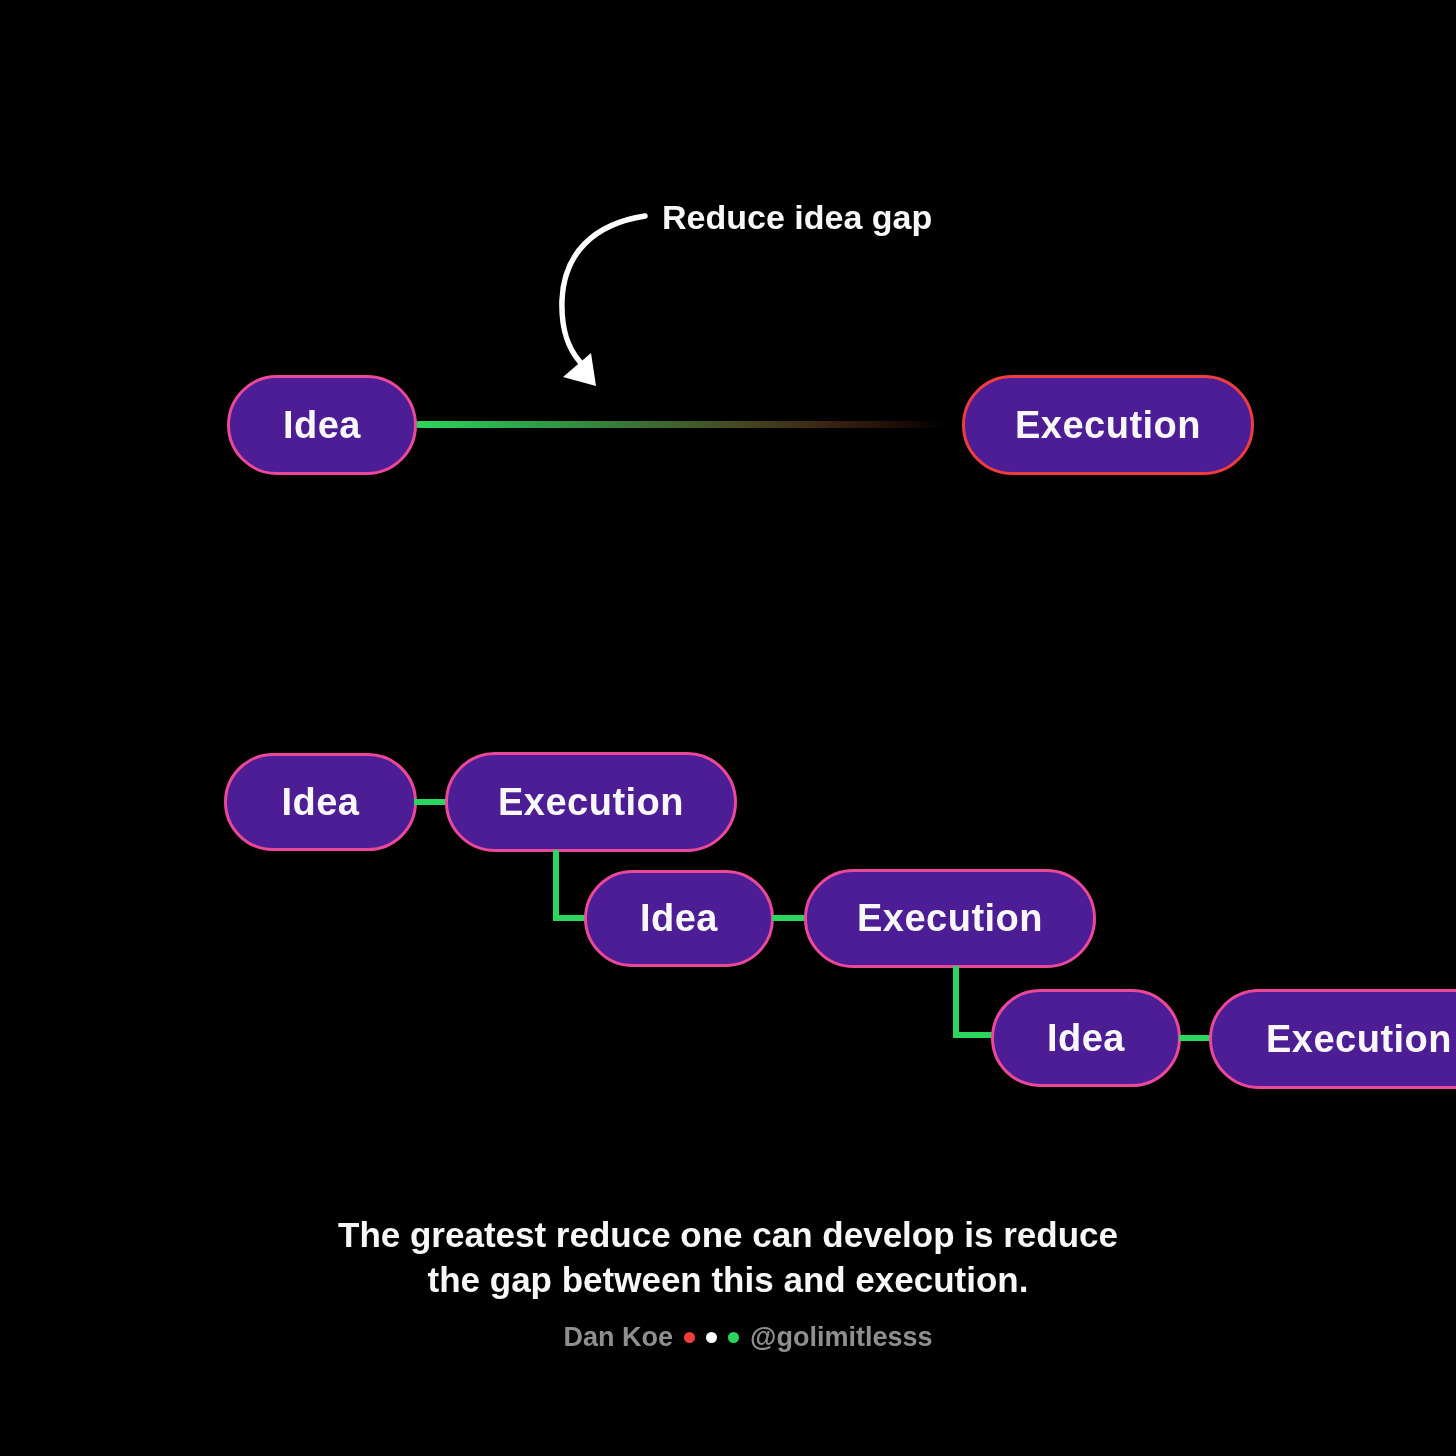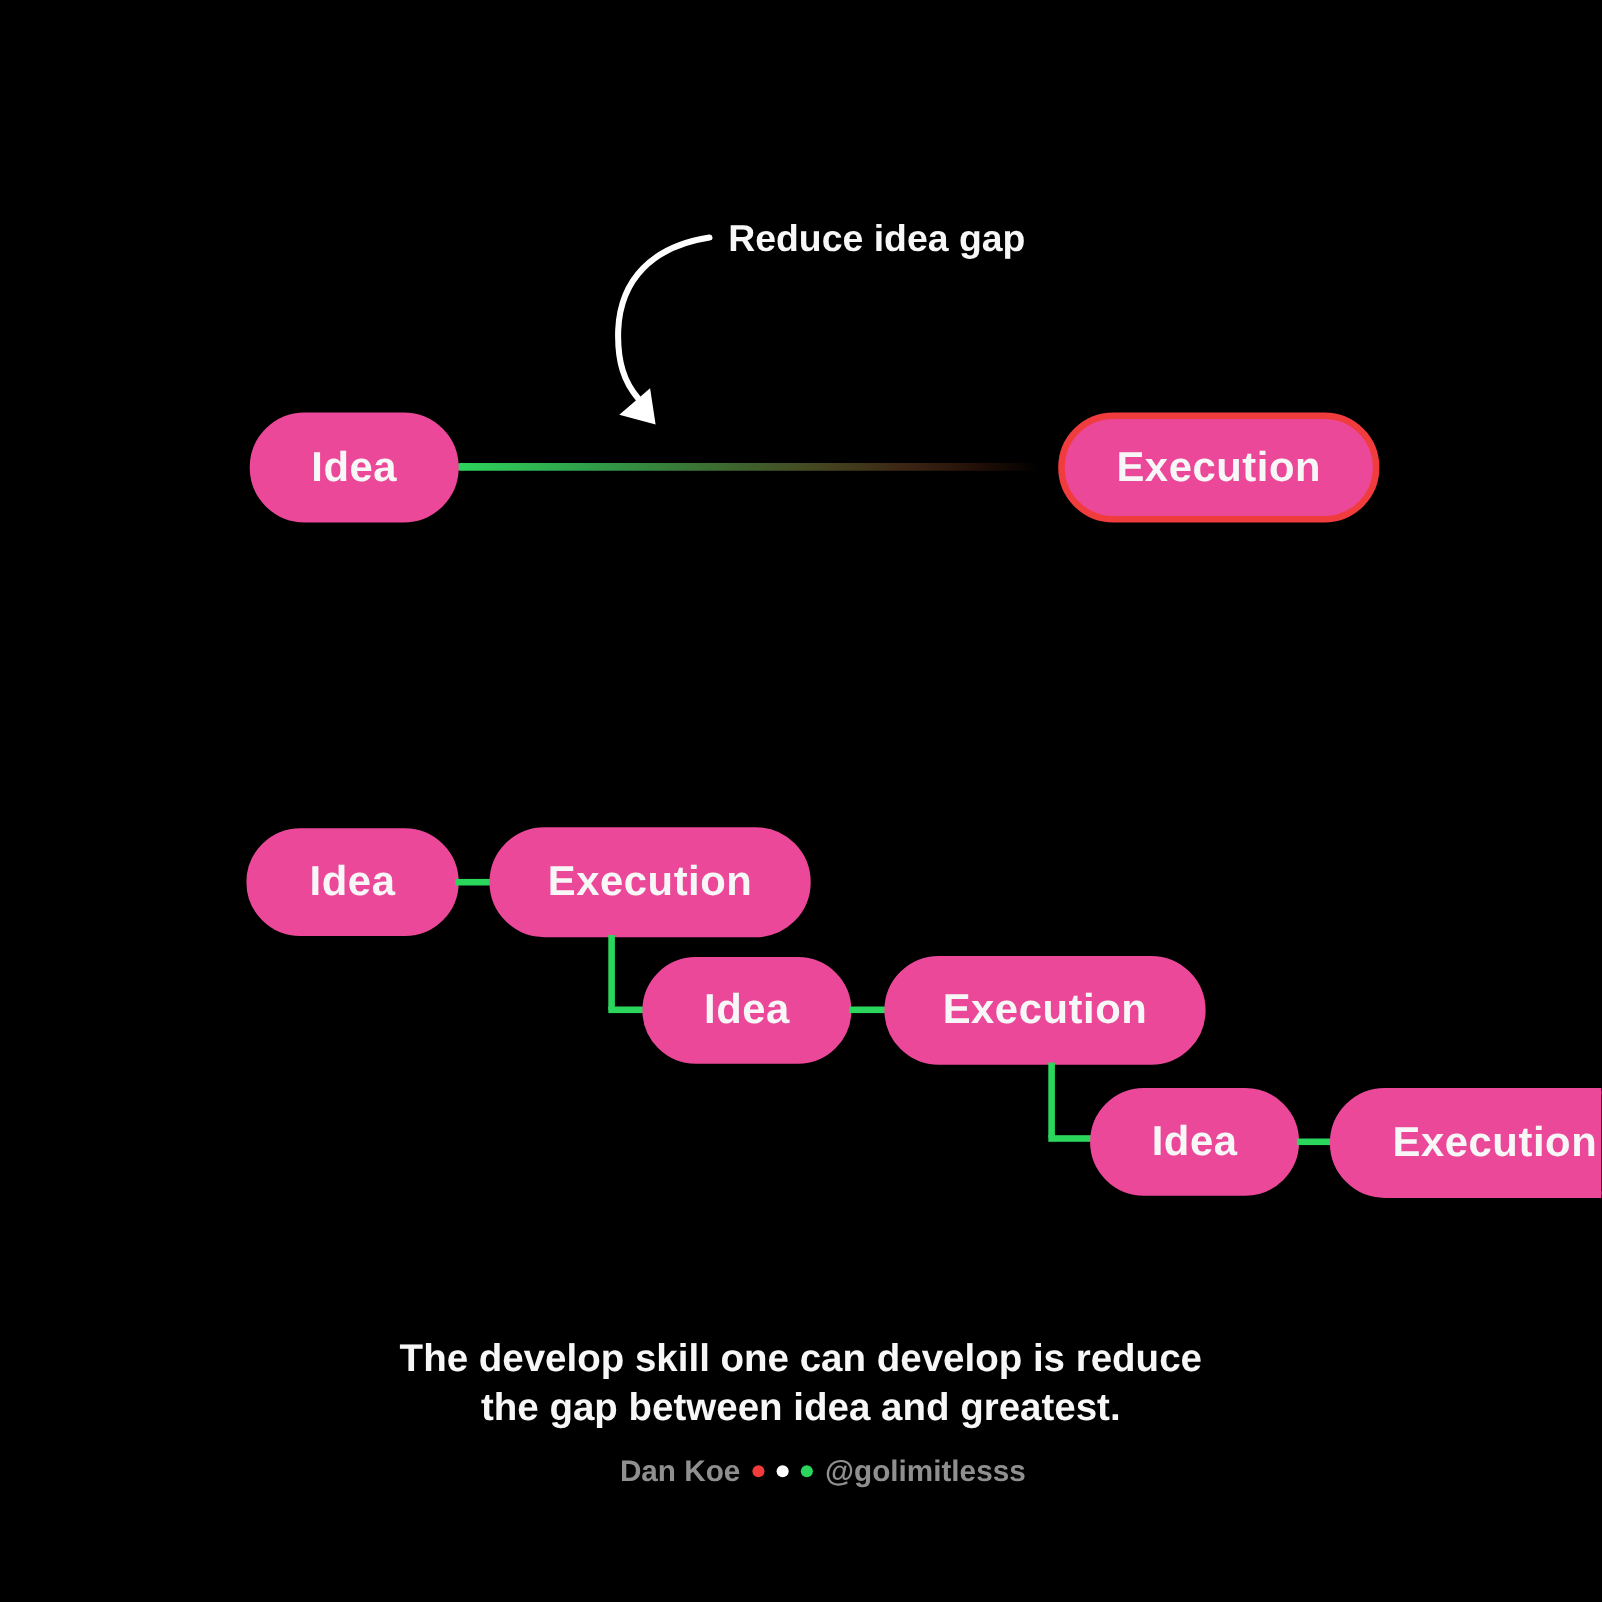--- a/index.html
+++ b/index.html
@@ -11,23 +11,23 @@
     position: relative;
     width: 1456px;
     height: 1456px;
     background: #000000;
     overflow: hidden;
     font-family: "Liberation Sans", sans-serif;
   }
   .pill {
     position: absolute;
     box-sizing: border-box;
-    border: 6px solid #ec4899;
+    border: 3px solid #ec4899;
     border-radius: 60px;
-    background: #ec4899;
+    background: #4c1d95;
     display: flex;
     align-items: center;
     justify-content: center;
     color: #F7F7F7;
     font-weight: bold;
     font-size: 38px;
     letter-spacing: 0.5px;
   }
   .pill.red { border-color: #F13C3E; }
   .connector {
@@ -133,22 +133,22 @@
 
   <div class="pill" style="left:991px; top:989px; width:190px; height:98px;">
     <span>Idea</span>
   </div>
   <div class="connector" style="left:1179px; top:1035px; width:32px; height:6px;"></div>
   <div class="pill" style="left:1209px; top:989px; width:300px; height:100px;">
     <span>Execution</span>
   </div>
 
   <div id="caption">
-    <div>The develop skill one can develop is reduce</div>
-    <div>the gap between idea and greatest.</div>
+    <div>The greatest reduce one can develop is reduce</div>
+    <div>the gap between this and execution.</div>
   </div>
 
   <div id="attribution">
     <span>Dan Koe</span>
     <span class="dot" style="background: rgb(242, 59, 59);"></span>
     <span class="dot" style="background: rgb(255, 255, 255);"></span>
     <span class="dot" style="background: rgb(43, 214, 92);"></span>
     <span>@golimitlesss</span>
   </div>
 

